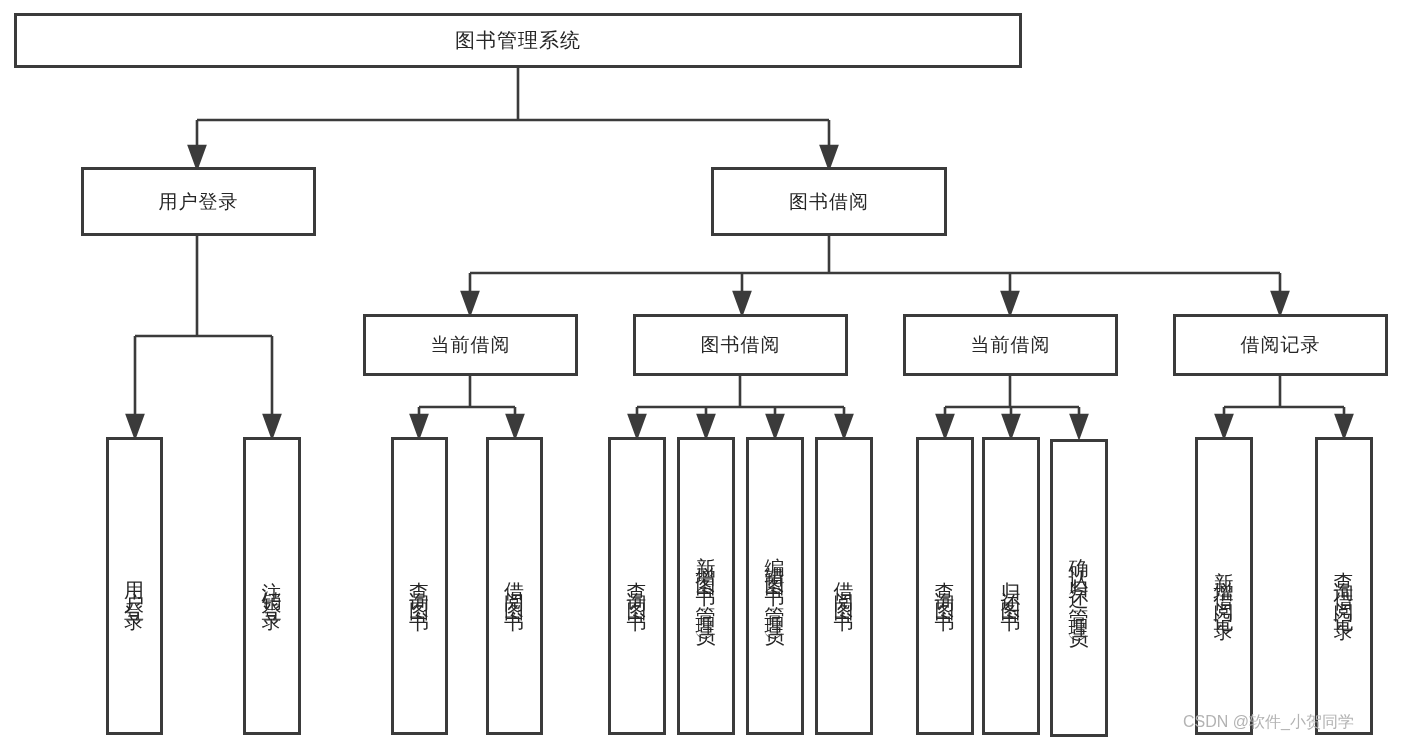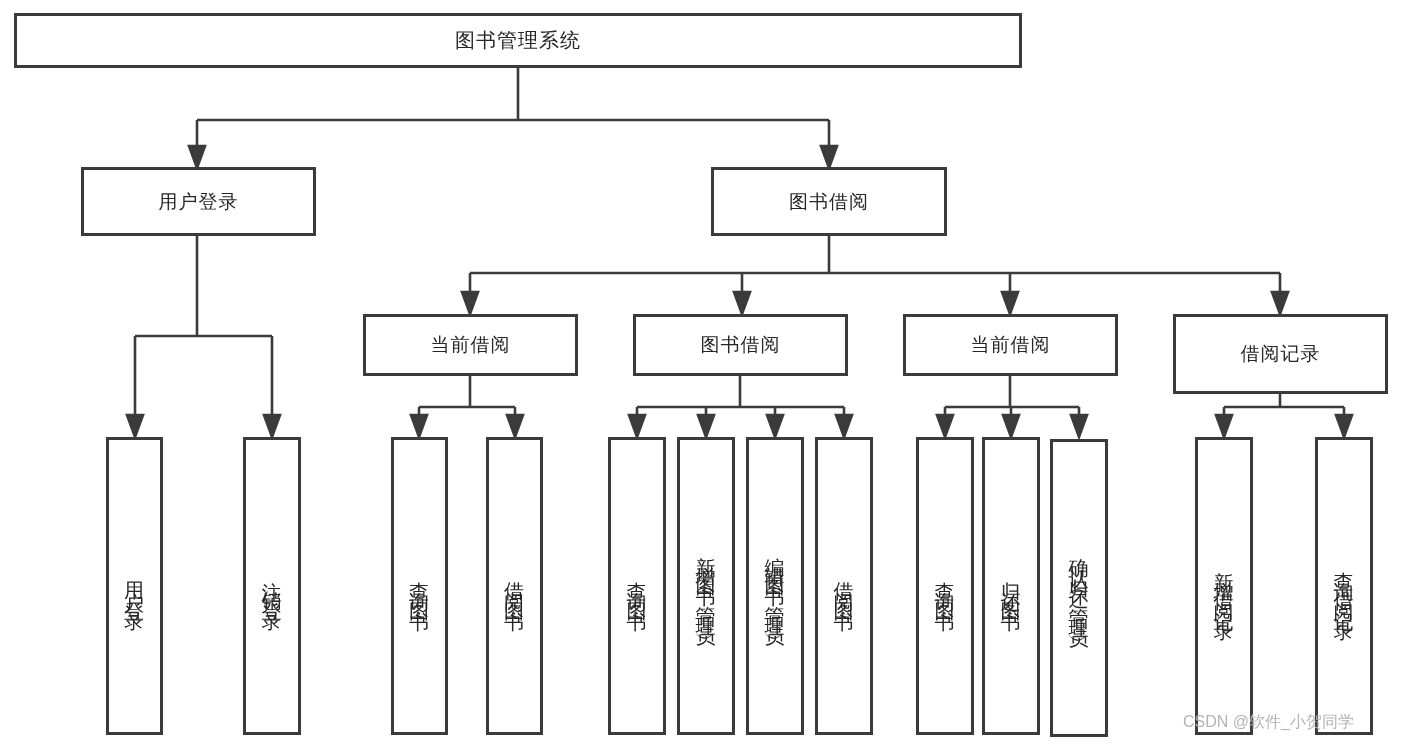--- a/index.html
+++ b/index.html
@@ -127,21 +127,21 @@
 
   <div class="box" style="left:363px; top:314px; width:215px; height:62px;">
     <span class="hlabel">当前借阅</span>
   </div>
   <div class="box" style="left:903px; top:314px; width:215px; height:62px;">
     <span class="hlabel">当前借阅</span>
   </div>
   <div class="box" style="left:633px; top:314px; width:215px; height:62px;">
     <span class="hlabel">图书借阅</span>
   </div>
-  <div class="box" style="left:1173px; top:314px; width:215px; height:80px;">
+  <div class="box" style="left:1173px; top:314px; width:215px; height:62px;">
     <span class="hlabel">借阅记录</span>
   </div>
 
   <div class="box" style="left:106px; top:437px; width:57px; height:298px;">
     <span class="vlabel">用户登录</span>
   </div>
   <div class="box" style="left:243px; top:437px; width:58px; height:298px;">
     <span class="vlabel">注销登录</span>
   </div>
 

